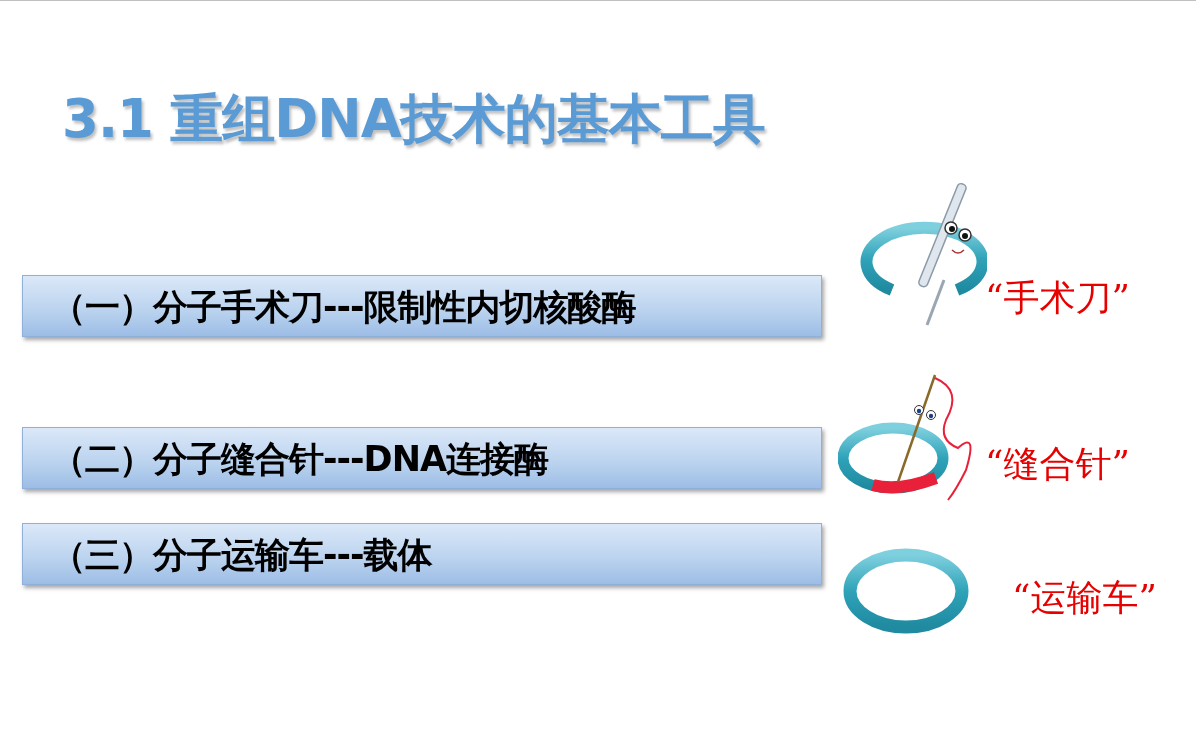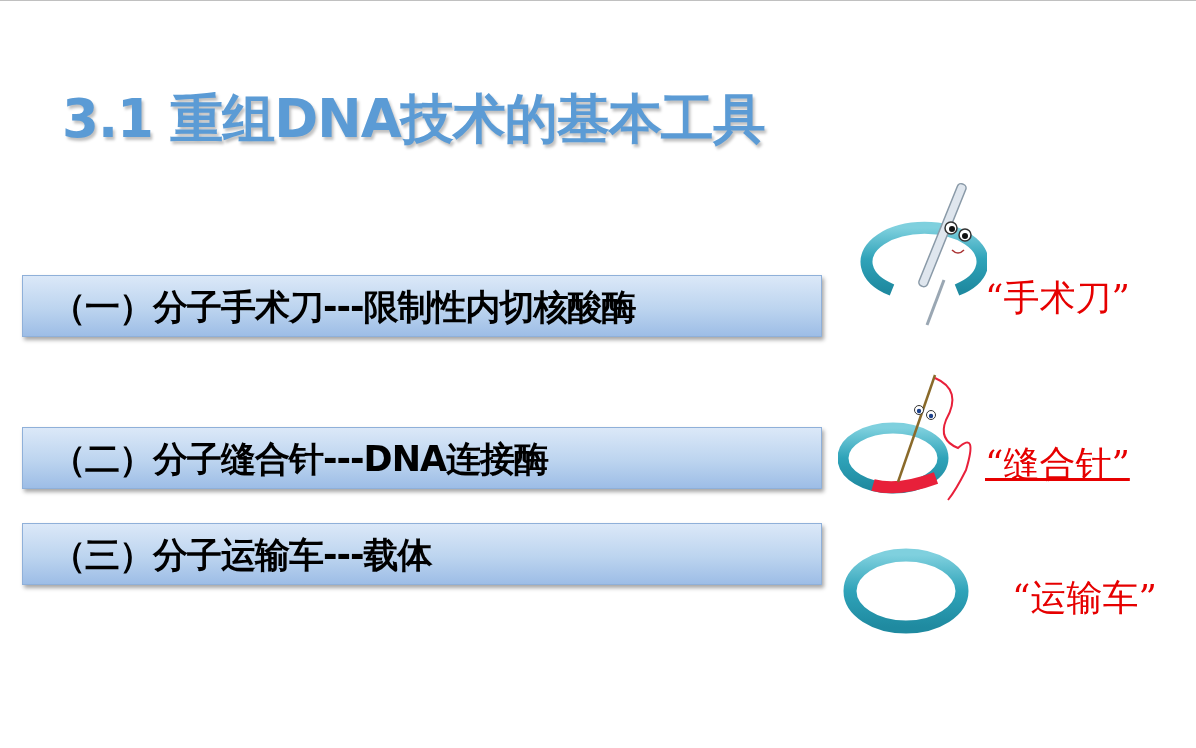--- a/index.html
+++ b/index.html
@@ -69,21 +69,21 @@
 <svg class="illus" style="left:838px; top:370px;" width="140" height="135" viewBox="0 0 140 135">
   <ellipse cx="55" cy="88" rx="50" ry="30" fill="none" stroke="url(#ringg)" stroke-width="11"></ellipse>
   <path d="M35 115 Q60 122 98 108" fill="none" stroke="#e8203a" stroke-width="12"></path>
   <line x1="97" y1="5" x2="60" y2="112" stroke="#8a6a2a" stroke-width="2.5"></line>
   <path d="M97 8 Q125 20 108 50 Q100 70 120 78 Q140 60 128 100 Q118 120 110 130" fill="none" stroke="#e8203a" stroke-width="2"></path>
   <circle cx="81" cy="40" r="4.5" fill="#fff" stroke="#333" stroke-width="1"></circle>
   <circle cx="81" cy="41" r="2.2" fill="#1a3f8a"></circle>
   <circle cx="93" cy="45" r="4.5" fill="#fff" stroke="#333" stroke-width="1"></circle>
   <circle cx="93" cy="46" r="2.2" fill="#1a3f8a"></circle>
 </svg>
-<div class="label-red" style="left:985px; top:440px;text-decoration:underline;">“缝合针”</div>
+<div class="label-red" style="left:985px; top:440px;">“缝合针”</div>
 
 <div class="bar" style="top:523px;text-align:center;">
   <div class="bar-text">（三）分子运输车---载体</div>
 </div>
 <svg class="illus" style="left:840px; top:545px;" width="135" height="95" viewBox="0 0 135 95">
   <ellipse cx="66" cy="46" rx="56" ry="36" fill="none" stroke="url(#ringg)" stroke-width="13"></ellipse>
 </svg>
 <div class="label-red" style="left:1012px; top:574px;">“运输车”</div>
 
 </body></html>

